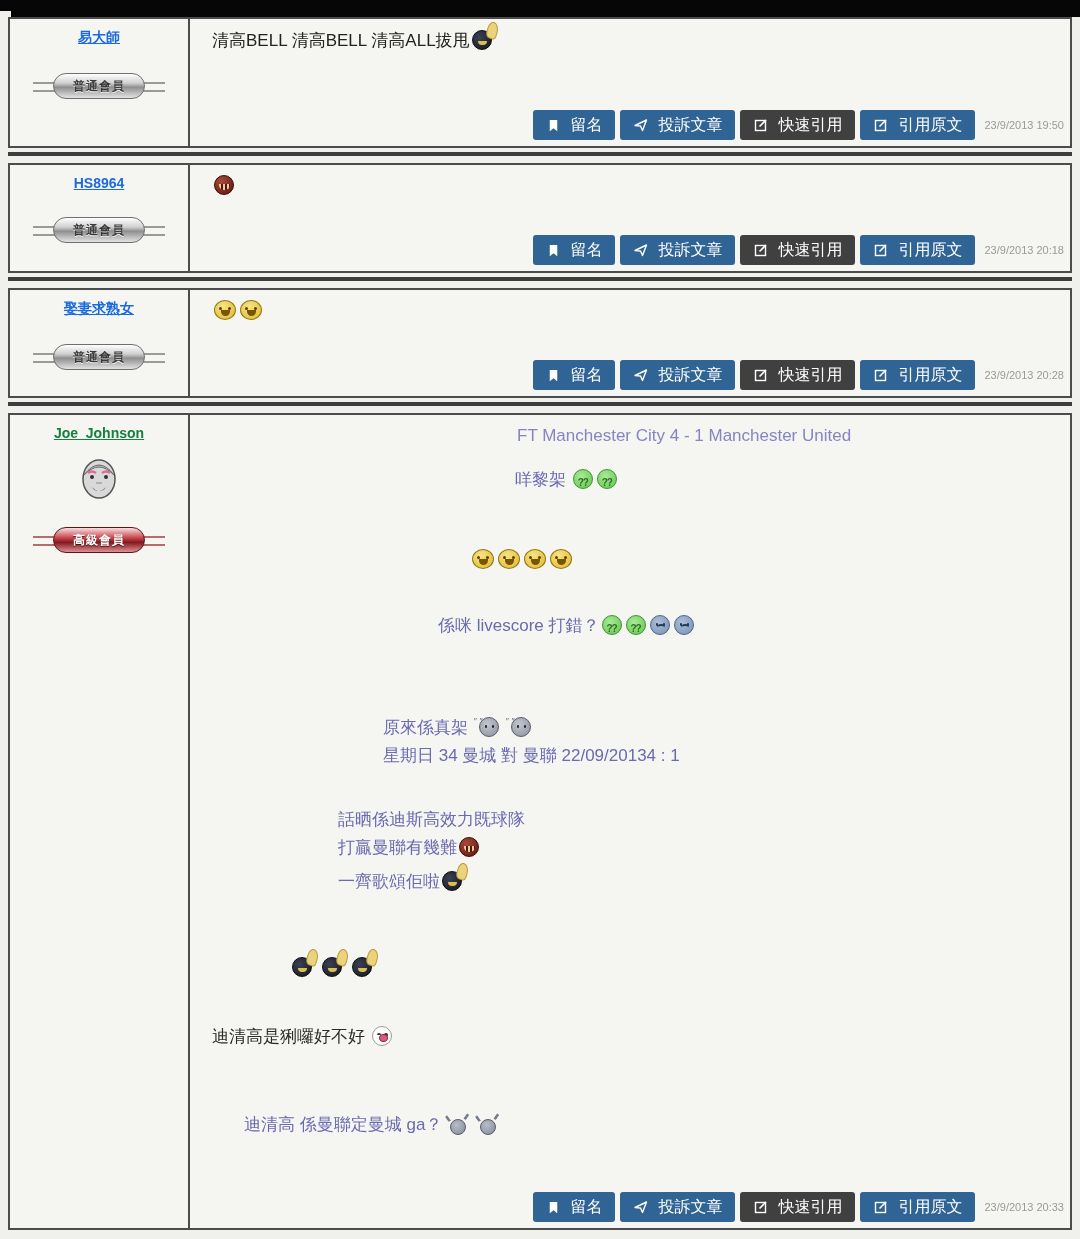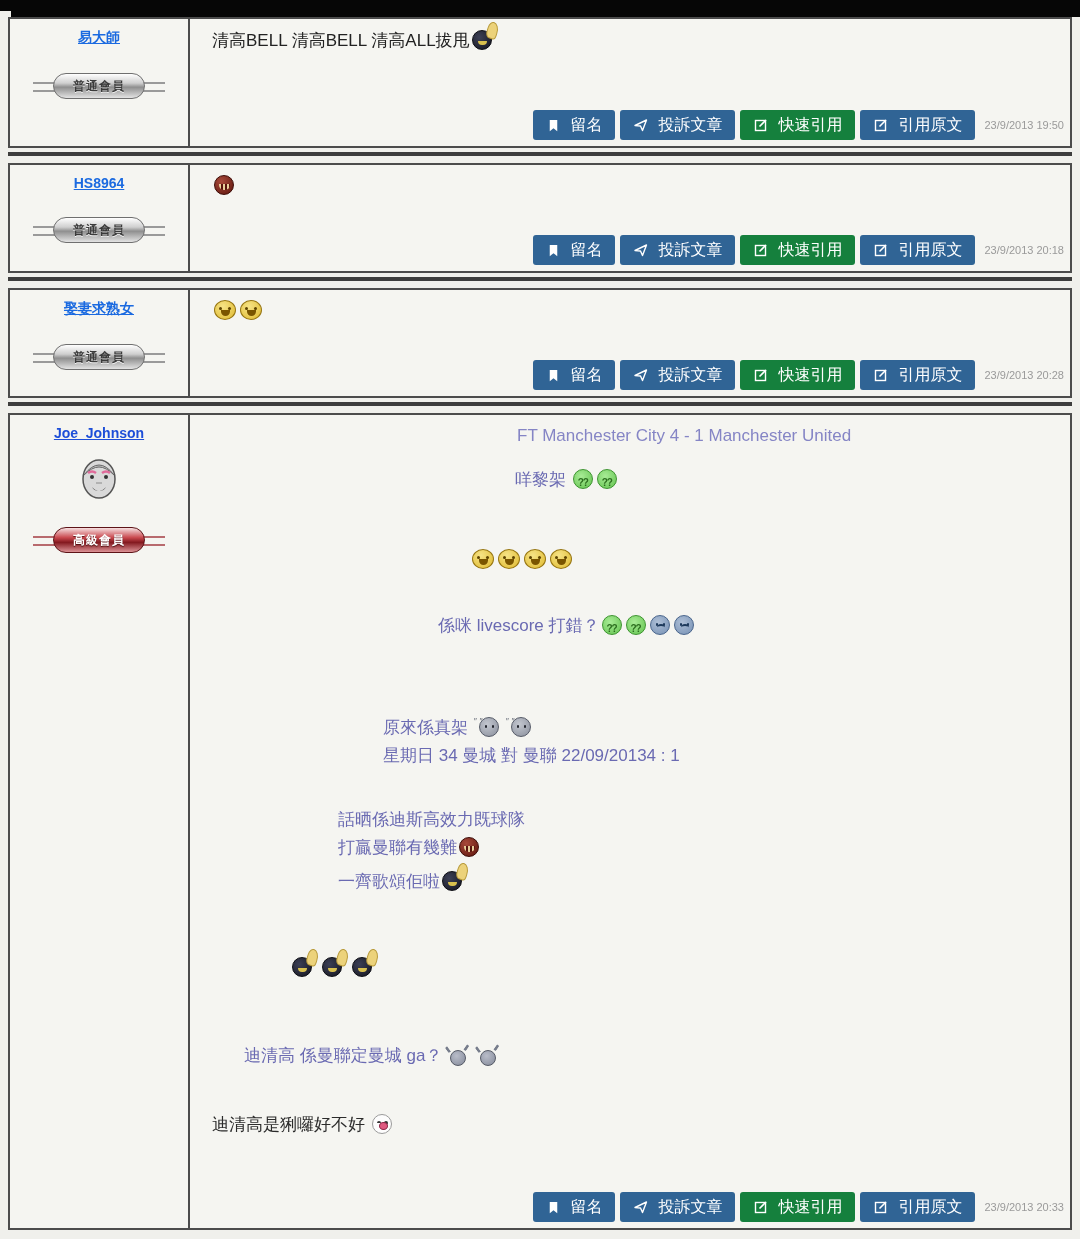--- a/index.html
+++ b/index.html
@@ -16,31 +16,31 @@
   .wrap { padding:0 8px; }
   .sep { margin-top:4px; margin-bottom:7px; height:3px; border-top:2px solid #3d3d3d; border-bottom:2px solid #3d3d3d; }
   .post { display:flex; background:#f5f5f1; border:2px solid #4c4c4c; }
   .post.p1 { height:131px; }
   .post.p2 { height:110px; }
   .post.p3 { height:110px; }
   .post.p4 { height:817px; }
   .leftcell { width:180px; flex-shrink:0; border-right:2px solid #4c4c4c; display:flex; flex-direction:column; align-items:center; padding-top:10px; }
   .rightcell { flex:1; position:relative; padding:10px 10px 42px 22px; font-size:17px; color:#222; }
   .uname { font-weight:bold; font-size:14px; text-decoration:underline; color:#1b6ae0; cursor:pointer; }
-  .uname.red { color:#1d4ed8; }
+  .uname.red { color:#15803d; }
   .badge-wrap { margin-top:26px; position:relative; width:132px; height:26px; display:flex; align-items:center; justify-content:center; }
   .badge-wrap::before { content:""; position:absolute; left:0; right:0; top:9px; height:6px; border-top:2px solid #9a9a9a; border-bottom:2px solid #9a9a9a; }
   .p4 .badge-wrap::before { border-color:#b86a6e; }
   .badge { position:relative; min-width:92px; height:26px; line-height:24px; padding:0 10px; border-radius:13px; font-size:12px; font-weight:bold; text-align:center; letter-spacing:1px; }
   .badge.silver { background:linear-gradient(180deg,#ffffff 0%,#cfcfcf 38%,#8f8f8f 55%,#e3e3e3 100%); border:1px solid #6f6f6f; color:#3a3a3a; text-shadow:0 1px 0 #f2f2f2; }
   .badge.red { background:linear-gradient(180deg,#f6dfe0 0%,#c9494f 40%,#84191f 60%,#dc9296 100%); border:1px solid #5d1317; color:#fff; text-shadow:0 1px 1px #4c0d10; }
   .avatar { margin-top:12px; width:46px; height:48px; }
   .actions { position:absolute; right:6px; bottom:6px; display:flex; align-items:center; gap:5px; white-space:nowrap; }
   .btn { height:30px; display:inline-flex; align-items:center; gap:9px; padding:0 13px; background:#306495; color:#ffffff; font-size:16px; border:none; border-radius:3px; font-family:inherit; cursor:pointer; }
-  .btn.light { background:#15803d; }
+  .btn.light { background:#404040; }
   .btn svg { display:block; }
   .time { color:#9a9a9a; font-size:11px; margin-left:4px; }
   
   .msg4 { font-size:17px; line-height:22px; color:#6a6ab2; }
   .msg4 .ln { white-space:nowrap; }
   .ln.l0 { margin-left:305px; margin-top:0;  color:#8585c5; }
   .ln.l1 { margin-left:303px; margin-top:22px; }
   .ln.l2 { margin-left:258px; margin-top:58px; }
   .ln.l3 { margin-left:226px; margin-top:44px; }
   .ln.l4 { margin-left:171px; margin-top:80px; }
@@ -246,22 +246,22 @@
         <div class="ln l0">FT Manchester City 4 - 1 Manchester United</div>
         <div class="ln l1"><span>咩黎架</span> <span class="em q"></span><span class="em q"></span></div>
         <div class="ln l2"><span class="em laugh"></span><span class="em laugh"></span><span class="em laugh"></span><span class="em laugh"></span></div>
         <div class="ln l3"><span>係咪 livescore 打錯？</span><span class="em q"></span><span class="em q"></span><span class="em sad"></span><span class="em sad"></span></div>
         <div class="ln l4"><span>原來係真架</span> <span class="em shake"></span><span class="em shake"></span></div>
         <div class="ln l5">星期日 34 曼城 對 曼聯 22/09/20134 : 1</div>
         <div class="ln l6">話晒係迪斯高效力既球隊</div>
         <div class="ln l7"><span>打贏曼聯有幾難</span><span class="em devil"></span></div>
         <div class="ln l8"><span>一齊歌頌佢啦</span><span class="em rock"></span></div>
         <div class="ln l9"><span class="em rock"></span><span class="em rock"></span><span class="em rock"></span></div>
+        <div class="ln l11"><span>迪清高是猁囉好不好 </span><span class="em grin"></span></div>
         <div class="ln l10"><span>迪清高 係曼聯定曼城 ga？</span><span class="em dance"><span class="arm2"></span></span><span class="em dance"><span class="arm2"></span></span></div>
-        <div class="ln l11"><span>迪清高是猁囉好不好 </span><span class="em grin"></span></div>
       </div>
       <div class="actions">
         <button class="btn">
           <svg width="15" height="15" viewBox="0 0 16 16">
               <path d="M4 2h8v12l-4-3.2L4 14z" fill="#fff"></path>
             </svg>
           <span>留名</span>
         </button>
         <button class="btn">
           <svg width="16" height="16" viewBox="0 0 16 16">

